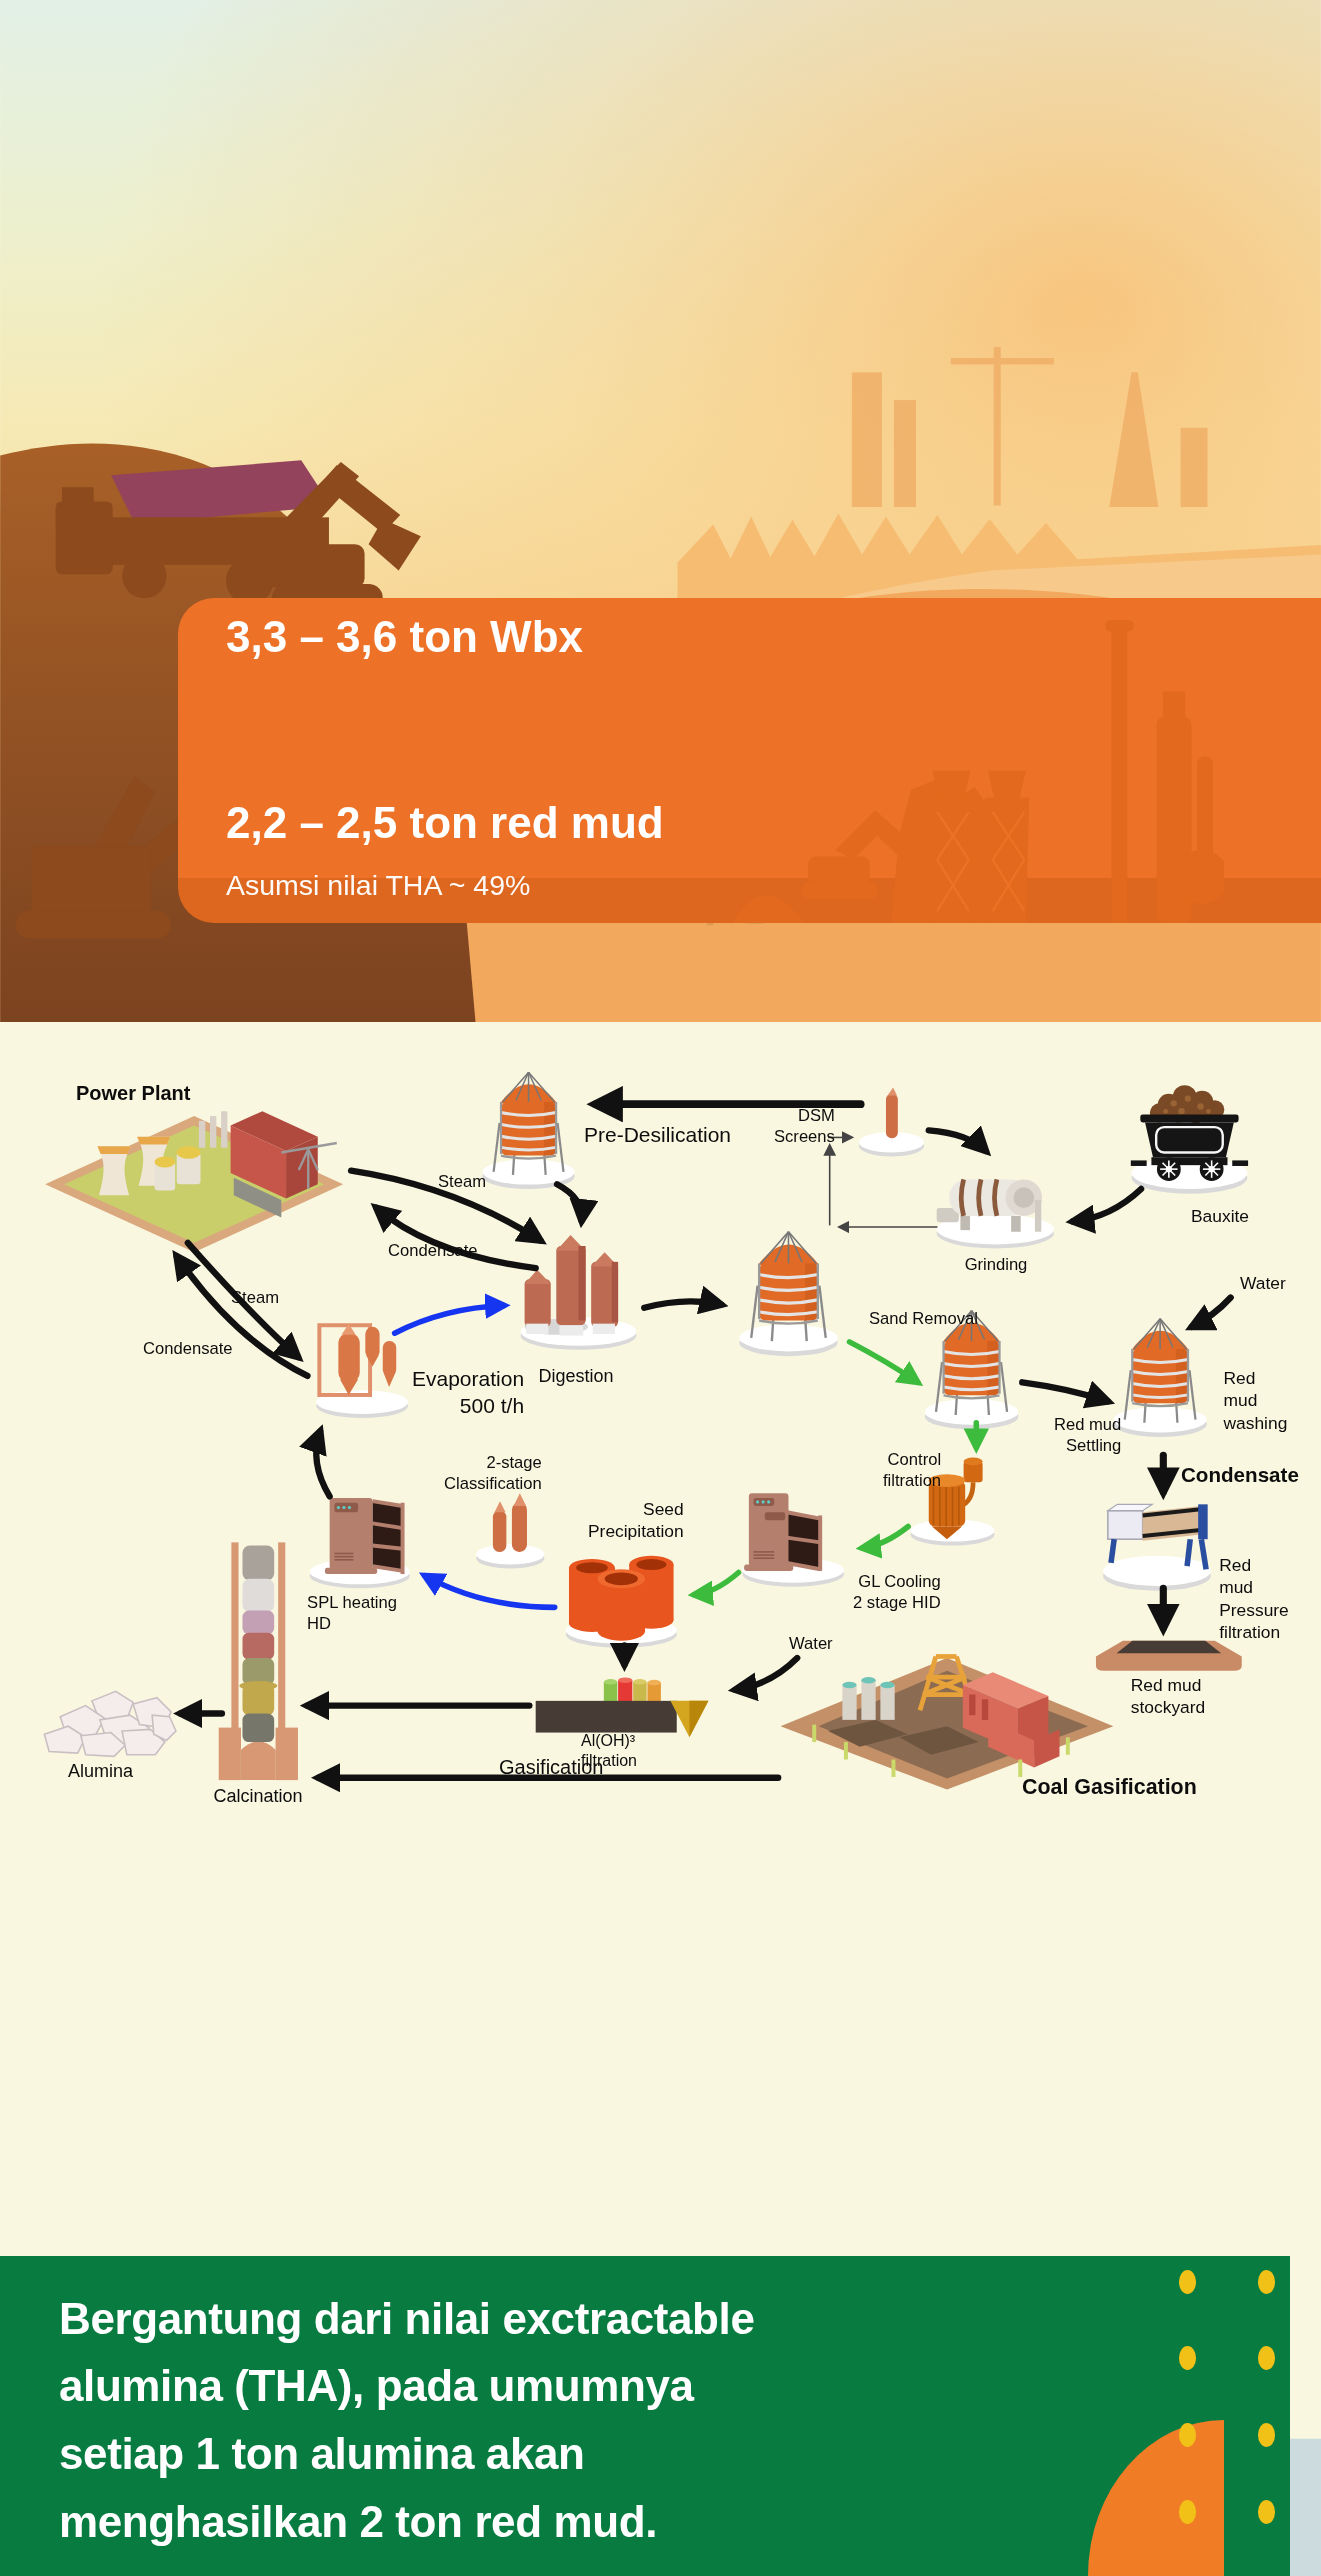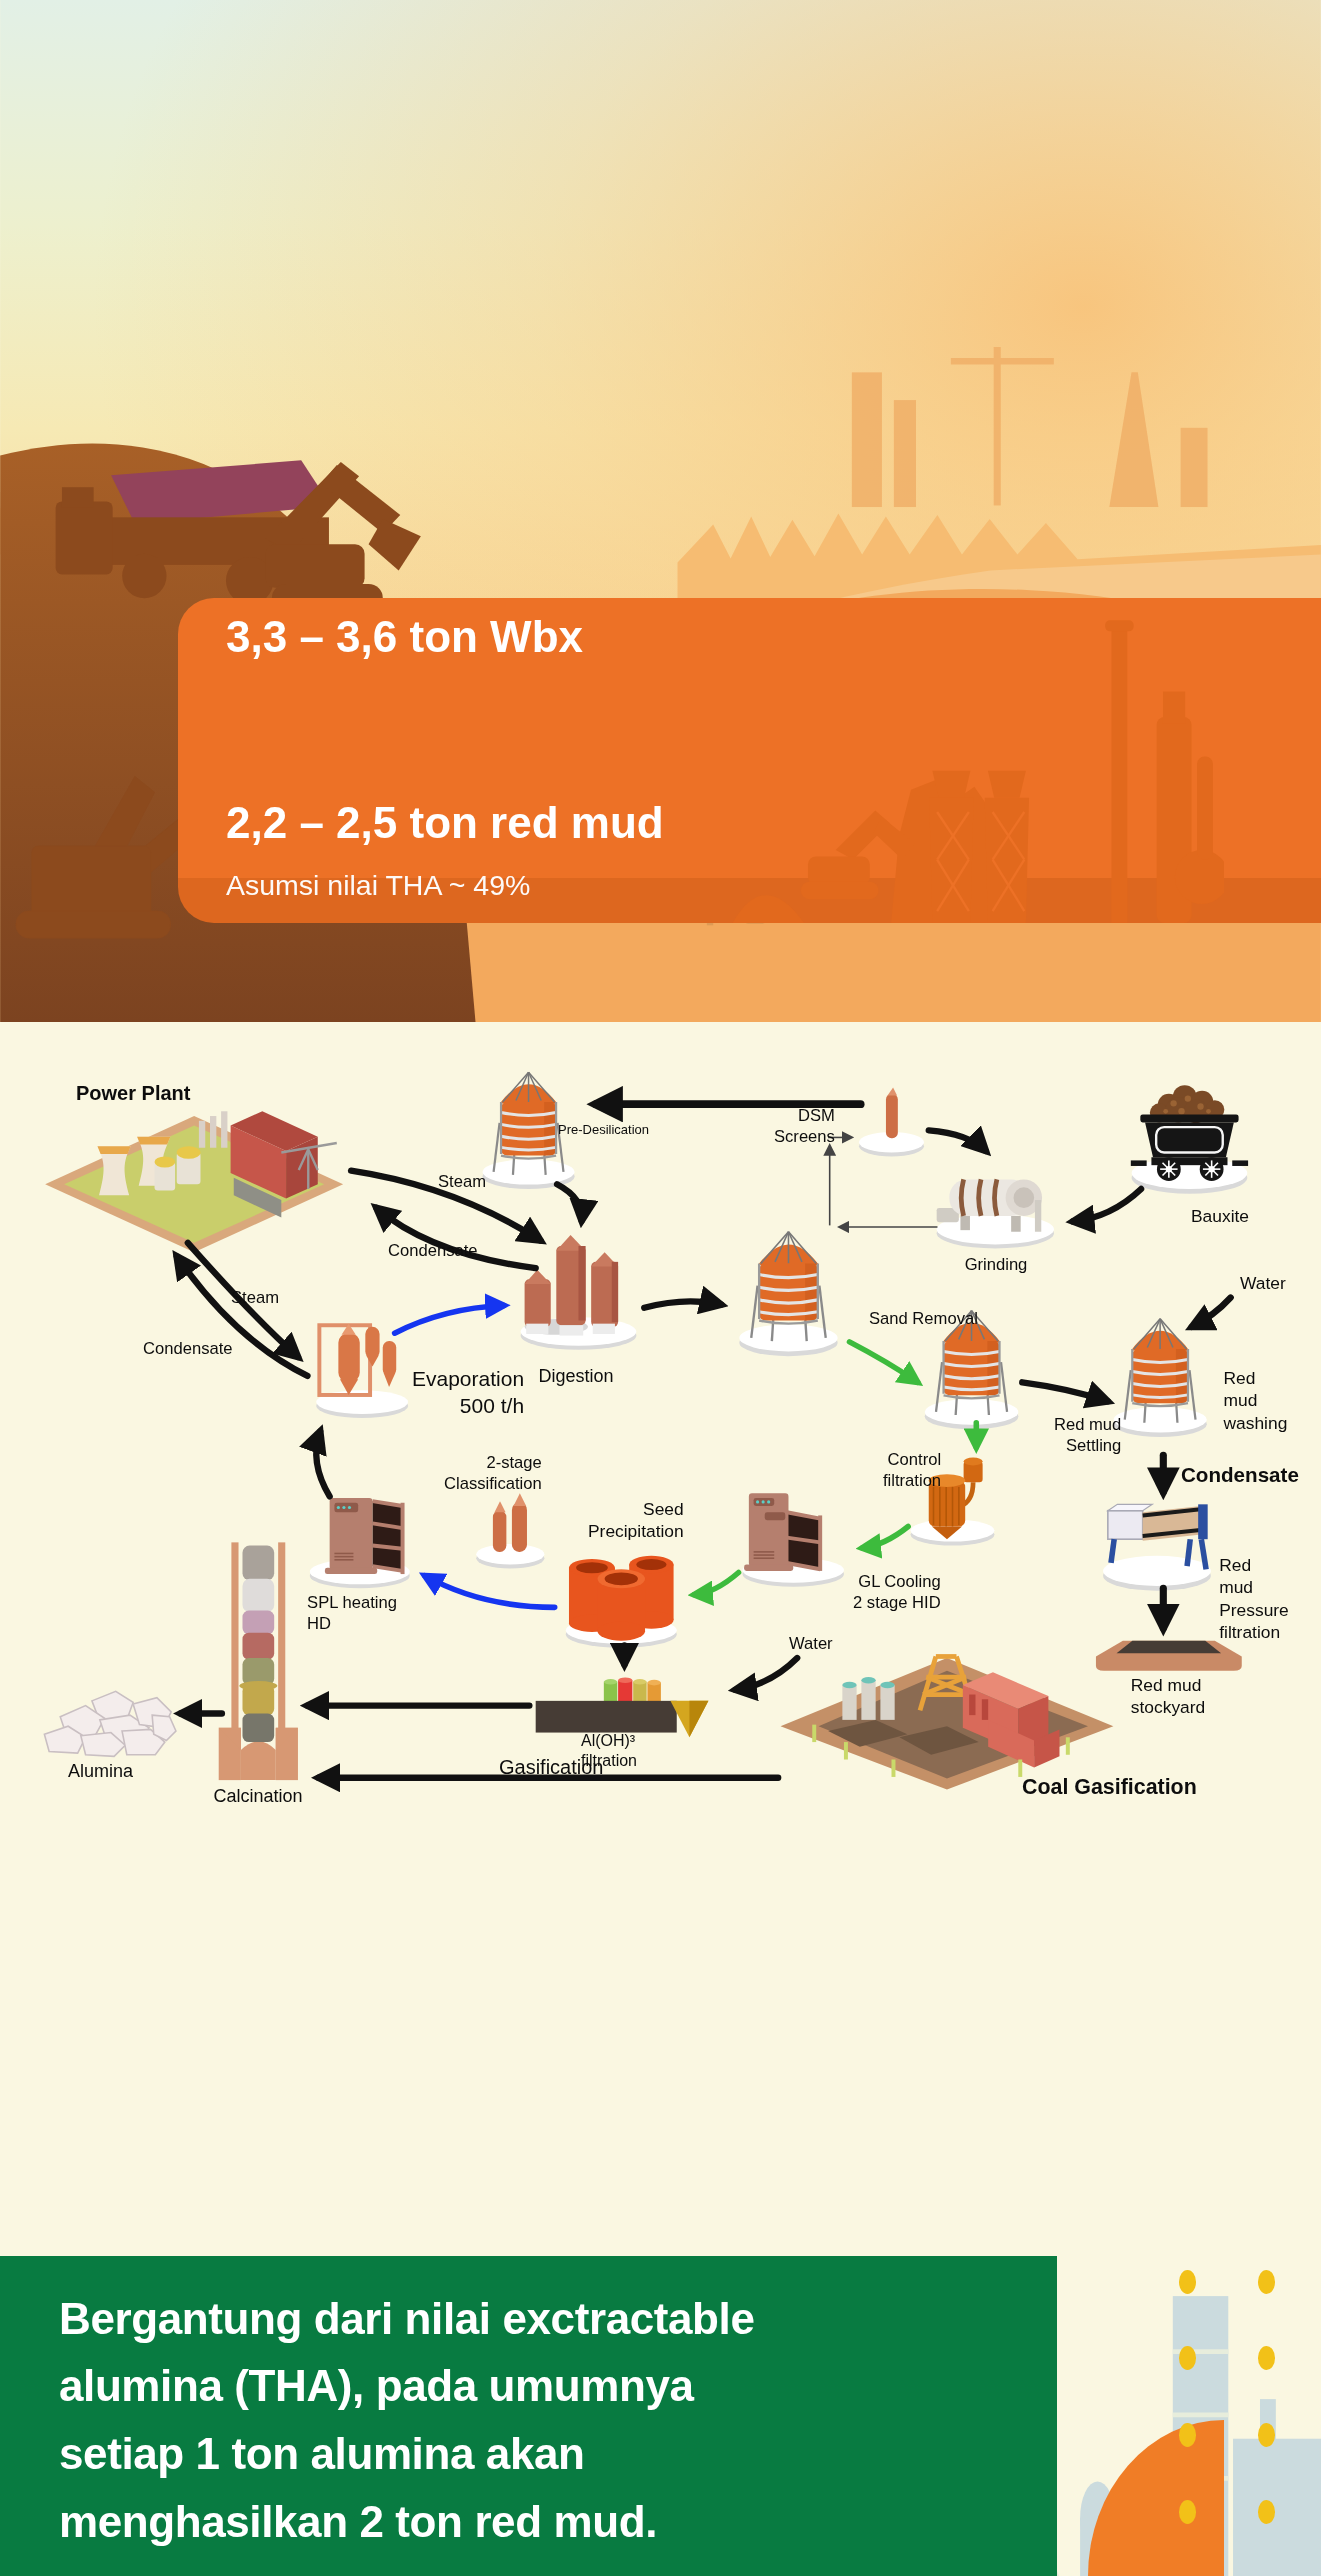--- a/index.html
+++ b/index.html
@@ -15,21 +15,21 @@
   .hero-title{position:absolute;left:71px;top:46px;margin:0;font-size:61px;line-height:1.82;
               font-weight:700;color:var(--c-title_navy);white-space:pre-line;letter-spacing:-0.8px;}
   .card{position:absolute;left:178px;top:598px;width:1204px;height:325px;border-radius:36px;
         background:linear-gradient(180deg,var(--c-card_orange) 0%,var(--c-card_orange) 86%,var(--c-card_orange_dark) 86%,var(--c-card_orange_dark) 100%);
         overflow:hidden;}
   .card .stat{position:absolute;left:48px;color:#fff;font-weight:700;font-size:44px;letter-spacing:0;}
   .card .note{position:absolute;left:48px;top:271px;color:#fff;font-weight:400;font-size:28.5px;opacity:.97}
   .lbl{position:absolute;font-size:16.6px;line-height:1.28;font-weight:400;color:#0d0d0d;white-space:pre-line;text-align:right;}
   .lbl.b{font-weight:700}
   .lbl.ctr{transform:translateX(-50%);text-align:left}
-  .footer{position:absolute;left:0;top:2256px;width:1057px;height:320px;background:var(--c-footer_green);}
+  .footer{position:absolute;left:0;top:2256px;width:1290px;height:320px;background:var(--c-footer_green);}
   .footer .ftext{position:absolute;left:59px;top:28.5px;width:999px;color:#fff;font-size:44px;
                  line-height:1.54;font-weight:700;white-space:pre-line;letter-spacing:-0.4px;}
   .dot{position:absolute;width:17.4px;height:24px;border-radius:50%;background:var(--c-dot_yellow);}
   .quarter{position:absolute;left:1088px;top:164px;width:136px;height:156px;background:var(--c-corner_orange);
            border-top-left-radius:100% 100%;}
 </style>
 </head>
 <body>
 
 <div class="canvas">
@@ -581,21 +581,21 @@
       <path d="M700,2028 Q608,2028 536,1988" marker-end="url(#mU)"></path>
     </g>
     <g fill="none" stroke="#444" stroke-width="2">
       <path d="M1183,1548 L1060,1548" marker-end="url(#mT)"></path>
       <path d="M1047,1546 L1047,1446" marker-end="url(#mT)"></path>
       <path d="M1045,1435 L1074,1435" marker-end="url(#mT)"></path>
     </g>
   </svg>
 
   <div class="lbl b" style="left:76px;top:1081px;font-size:20px">Power Plant</div>
-  <div class="lbl" style="left:558px;top:1122px;font-size:13px">Pre-Desilication</div>
+  <div class="lbl" style="left:584px;top:1122px;font-size:21px">Pre-Desilication</div>
   <div class="lbl" style="left:774px;top:1105px">DSM
 Screens</div>
   <div class="lbl ctr" style="left:996px;top:1254px">Grinding</div>
   <div class="lbl" style="left:1191px;top:1205px;font-size:17.4px">Bauxite</div>
   <div class="lbl" style="left:438px;top:1171px">Steam</div>
   <div class="lbl" style="left:388px;top:1240px">Condensate</div>
   <div class="lbl" style="left:231px;top:1287px">Steam</div>
   <div class="lbl" style="left:143px;top:1338px">Condensate</div>
   <div class="lbl" style="left:412px;top:1366px;font-size:21px">Evaporation
 500 t/h</div>

